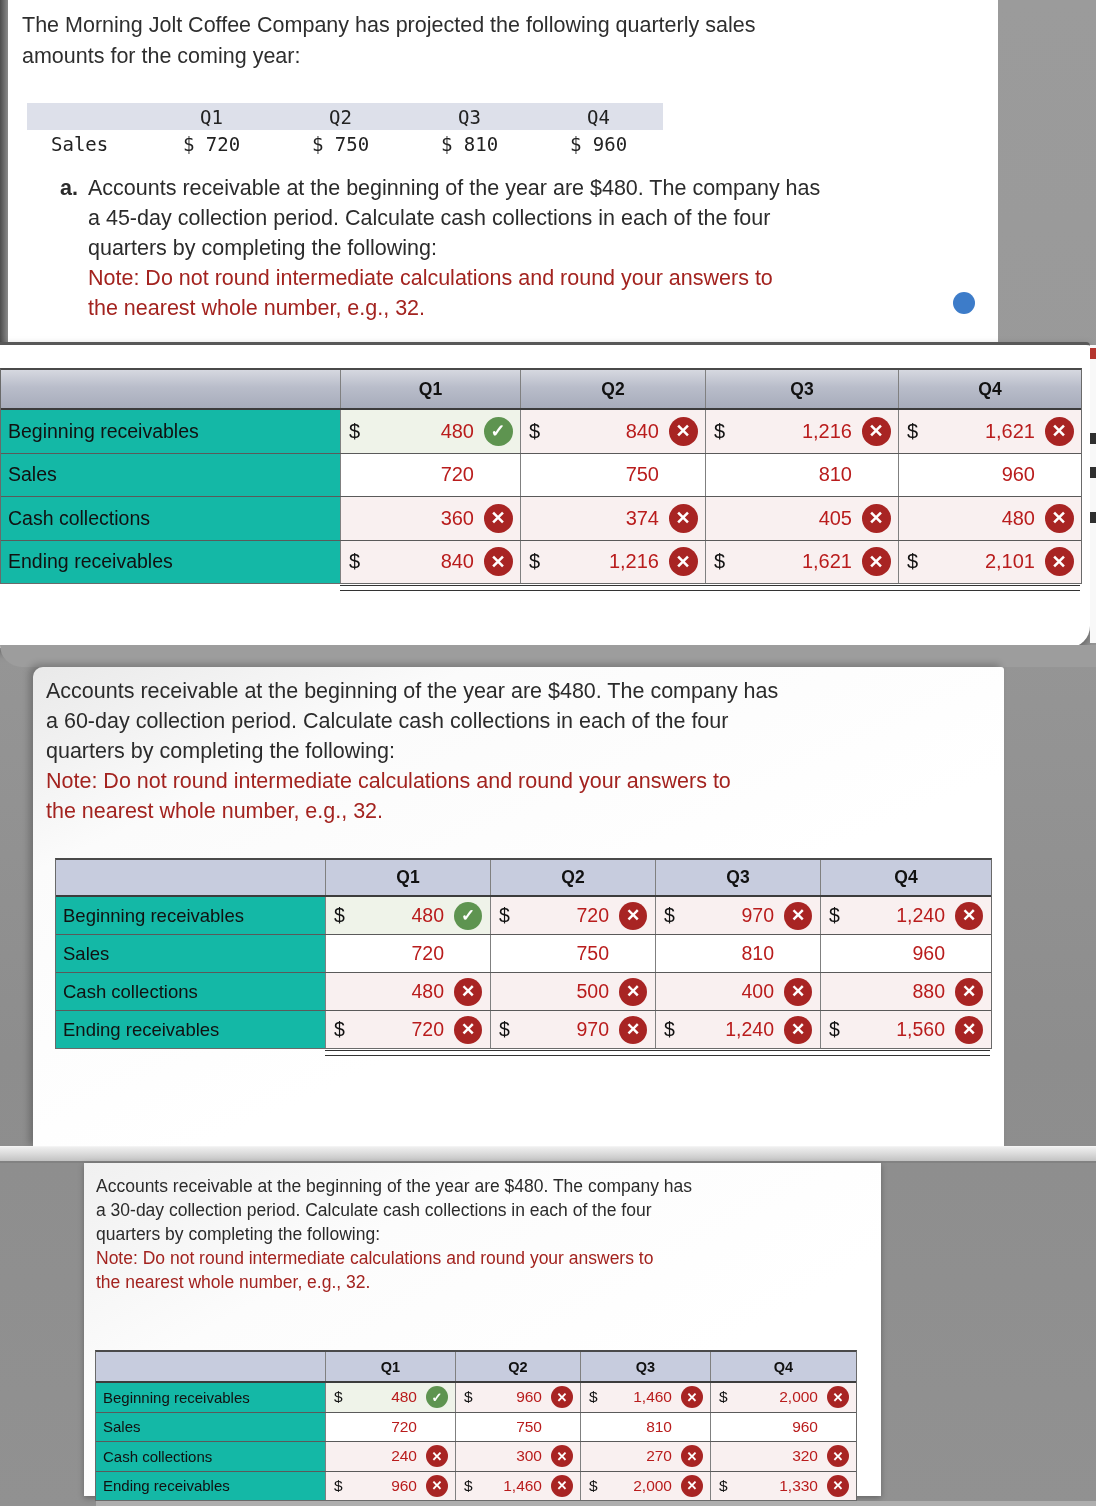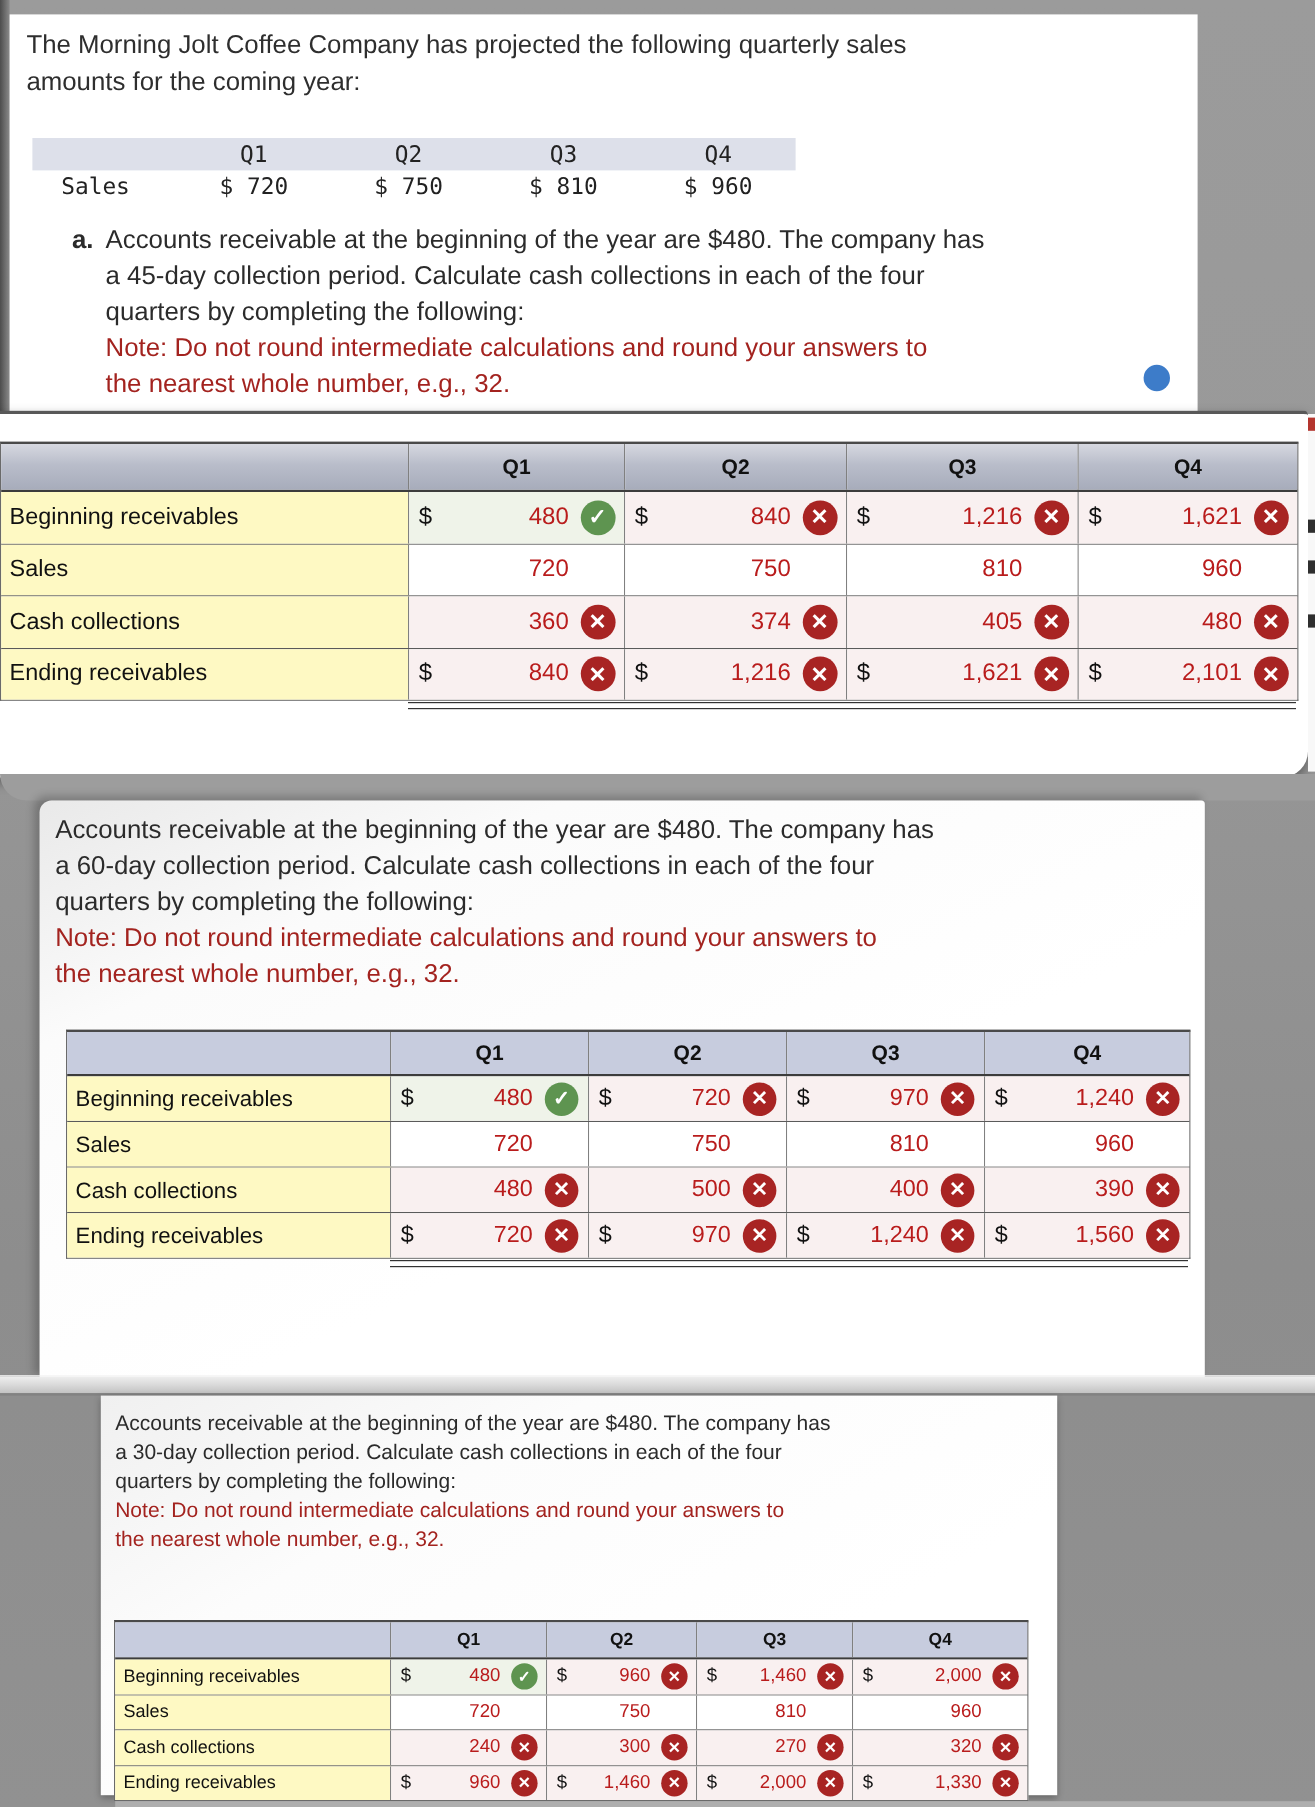--- a/index.html
+++ b/index.html
@@ -2,21 +2,21 @@
 <html><head>
 <meta charset="utf-8">
 <style>
   html,body{margin:0;padding:0;background:#8f8f8f;}
   #screen{position:relative;width:1096px;height:1506px;overflow:hidden;
     background:linear-gradient(180deg,#9b9b9b 0%,#999999 30%,#8d8d8d 70%,#919191 100%);
     font-family:"Liberation Sans",sans-serif;color:#222;}
   
   .left-edge{position:absolute;left:0;top:0;width:8px;height:344px;
     background:linear-gradient(90deg,#4d4d4d,#8a8a8a);}
-  .card-a{position:absolute;left:8px;top:12px;width:990px;height:344px;background:#fff;}
+  .card-a{position:absolute;left:8px;top:0;width:990px;height:344px;background:#fff;}
   .intro{position:absolute;left:14px;top:10px;margin:0;width:950px;
     font-size:21.5px;line-height:31px;color:#2e2e2e;white-space:pre-line;}
   .mini-table{position:absolute;left:19px;top:103px;
     font-family:"DejaVu Sans Mono",monospace;font-size:19px;color:#222;}
   .mini-row{display:flex;height:28px;align-items:center;}
   .mini-head{background:#dde0ea;height:27px;}
   .mini-cell{width:129px;text-align:center;}
   .mini-label{width:120px;text-align:left;padding-left:24px;box-sizing:border-box;}
   .part{position:absolute;left:52px;top:173px;display:flex;}
   .part-label{font-weight:bold;width:28px;flex:none;font-size:21.5px;line-height:30px;color:#2b2b2b;}
@@ -60,21 +60,21 @@
   .gtable{background:#fff;border:1.6px solid #6a6a6a;border-top:2px solid #4a4a4a;width:max-content;}
   .trow{display:flex;align-items:stretch;}
   .hrow .tcell{background:linear-gradient(180deg,#d6d8e0 0%,#b9bdca 45%,#a7acbb 100%);
     justify-content:center;font-weight:bold;color:#111;}
   .t60 .hrow .tcell,.t30 .hrow .tcell{background:#c7ccde;}
   .hrow{border-bottom:2px solid #3c3c3c;}
   .drow{border-bottom:1.6px solid #5a5a5a;}
   .drow:last-child{border-bottom:none;}
   .tcell{box-sizing:border-box;display:flex;align-items:center;border-right:1.6px solid #808080;}
   .tcell:last-child{border-right:none;}
-  .lcell{background:#fef9c3;padding-left:7px;color:#111;}
+  .lcell{background:#14b8a6;padding-left:7px;color:#111;}
   .vcell{padding:0 5px 0 8px;}
   .cell-ok{background:#eff3e9;}
   .cell-x{background:#f9f0f0;}
   .cell-plain{background:#fff;}
   .dollar{width:15px;text-align:left;color:#111;}
   .val{flex:1;text-align:right;padding-right:7px;color:#b91c1c;}
   .iconbox{width:34px;display:flex;justify-content:center;flex:none;}
   .ic{border-radius:50%;display:flex;align-items:center;justify-content:center;
     color:#fff;font-weight:bold;}
   .ic.ok{background:#5e9450;}
@@ -364,21 +364,21 @@
             </div>
             <div class="tcell vcell c3 cell-x">
               <span class="dollar"></span>
               <span class="val">400</span>
               <span class="iconbox">
                 <span class="ic x">✕</span>
               </span>
             </div>
             <div class="tcell vcell c4 cell-x">
               <span class="dollar"></span>
-              <span class="val">390</span>
+              <span class="val">880</span>
               <span class="iconbox">
                 <span class="ic x">✕</span>
               </span>
             </div>
           </div>
           <div class="trow drow">
             <div class="tcell lcell c0">Ending receivables</div>
             <div class="tcell vcell c1 cell-x">
               <span class="dollar">$</span>
               <span class="val">720</span>

